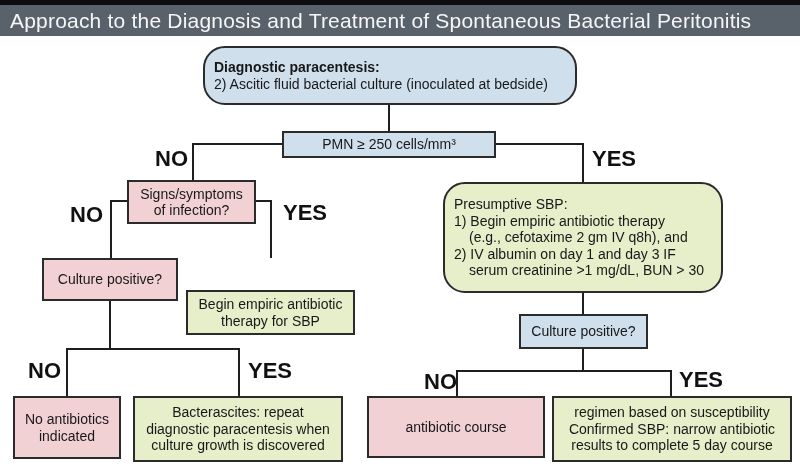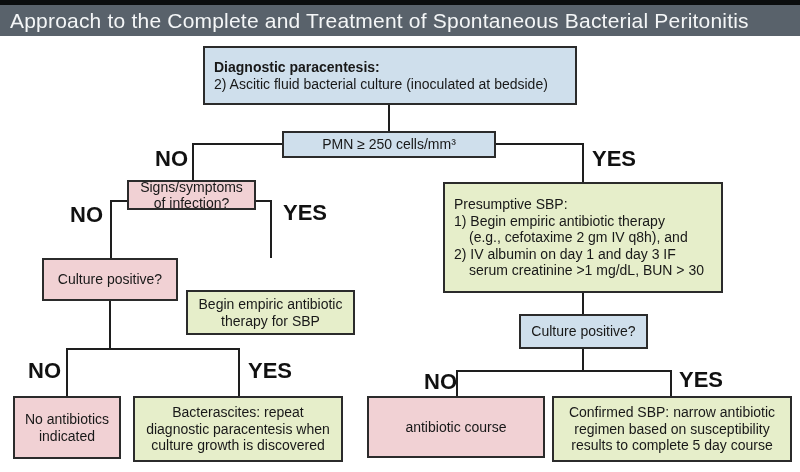--- a/index.html
+++ b/index.html
@@ -9,37 +9,37 @@
   .top-strip { position:absolute; left:0; top:0; width:800px; height:5px; background:#0b0d0e; }
   .titlebar { position:absolute; left:0; top:5px; width:800px; height:31px; background:#59626b; }
   .titlebar .t { color:#f4f6f7; font-size:21px; line-height:31px; padding-left:10px; white-space:nowrap; letter-spacing:0.2px; }
 
   .box { position:absolute; box-sizing:border-box; border:2px solid #2b2b2b; color:#181818;
          font-size:14px; line-height:16.5px; display:flex; flex-direction:column; justify-content:center; }
   .blue  { background:#cfdfec; }
   .pink  { background:#f1d1d4; }
   .green { background:#e6eeca; }
   .center { align-items:center; text-align:right; }
-  .leftal { align-items:flex-start; text-align:center; padding:5px 9px; }
+  .leftal { align-items:flex-start; text-align:center; padding:5px 9px;border-radius:22px; }
   .bold { font-weight:bold; }
   .indent { padding-left:15px; }
 
   .hline { position:absolute; height:2px; background:#1e1e1e; }
   .vline { position:absolute; width:2px;  background:#1e1e1e; }
 
   .branch { position:absolute; font-weight:bold; font-size:22px; color:#111; line-height:17px; }
 </style>
 </head>
 <body>
 
 <div class="canvas">
 
   <div class="top-strip"></div>
   <div class="titlebar">
-    <div class="t">Approach to the Complete and Treatment of Spontaneous Bacterial Peritonitis</div>
+    <div class="t">Approach to the Diagnosis and Treatment of Spontaneous Bacterial Peritonitis</div>
   </div>
 
   <div class="vline" style="left:388px; top:105px; height:27px;"></div>
   <div class="hline" style="left:192px; top:143px; width:92px;"></div>
   <div class="vline" style="left:192px; top:143px; height:38px;"></div>
   <div class="hline" style="left:496px; top:143px; width:88px;"></div>
   <div class="vline" style="left:582px; top:143px; height:40px;"></div>
   <div class="hline" style="left:110px; top:200px; width:19px;"></div>
   <div class="vline" style="left:110px; top:200px; height:58px;"></div>
   <div class="hline" style="left:254px; top:200px; width:18px;"></div>
@@ -65,21 +65,21 @@
 
   <div class="box blue leftal" style="left:203px; top:46px; width:374px; height:59px;">
     <div class="bold">Diagnostic paracentesis:</div>
     <div>2) Ascitic fluid bacterial culture (inoculated at bedside)</div>
   </div>
 
   <div class="box blue center" style="left:282px; top:131px; width:214px; height:27px;">
     <div>PMN ≥ 250 cells/mm³</div>
   </div>
 
-  <div class="box pink center" style="left:127px; top:180px; width:129px; height:30px;">
+  <div class="box pink center" style="left:127px; top:180px; width:129px; height:44px;">
     <div>Signs/symptoms</div>
     <div>of infection?</div>
   </div>
 
   <div class="box pink center" style="left:42px; top:258px; width:136px; height:43px;">
     <div>Culture positive?</div>
   </div>
 
   <div class="box green center" style="left:186px; top:258px; width:169px; height:45px;margin-top:32px;">
     <div>Begin empiric antibiotic</div>
@@ -107,18 +107,18 @@
     <div>Bacterascites: repeat</div>
     <div>diagnostic paracentesis when</div>
     <div>culture growth is discovered</div>
   </div>
 
   <div class="box pink center" style="left:367px; top:396px; width:178px; height:62px;">
     <div>antibiotic course</div>
   </div>
 
   <div class="box green center" style="left:552px; top:396px; width:240px; height:66px;">
+    <div>regimen based on susceptibility</div>
     <div>Confirmed SBP: narrow antibiotic</div>
-    <div>regimen based on susceptibility</div>
     <div>results to complete 5 day course</div>
   </div>
 
 </div>
 
 </body></html>

